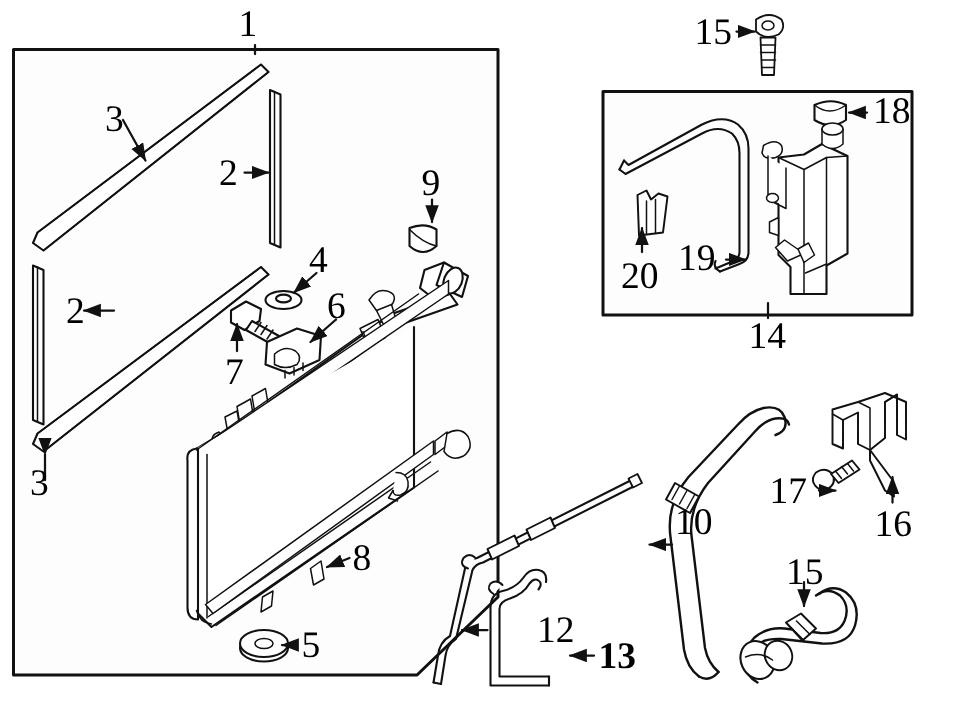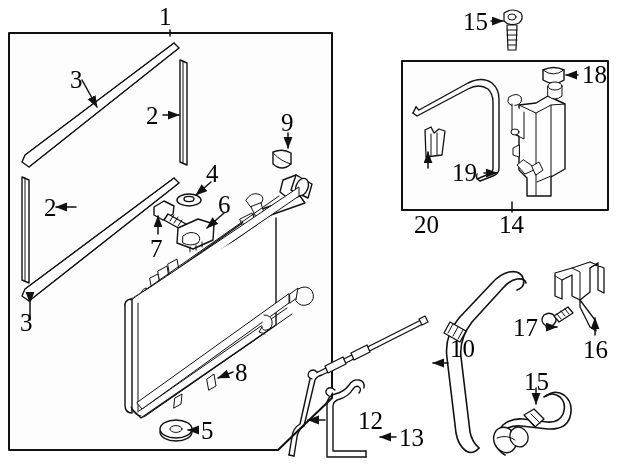--- a/index.html
+++ b/index.html
@@ -271,22 +271,22 @@
   <div class="lbl" style="left:20px;top:310px;">3</div>
   <div class="lbl" style="left:281px;top:110px;">9</div>
   <div class="lbl" style="left:206px;top:161px;">4</div>
   <div class="lbl" style="left:218px;top:192px;">6</div>
   <div class="lbl" style="left:150px;top:236px;">7</div>
   <div class="lbl" style="left:235px;top:360px;">8</div>
   <div class="lbl" style="left:201px;top:418px;">5</div>
   <div class="lbl" style="left:463px;top:9px;">15</div>
   <div class="lbl" style="left:582px;top:62px;">18</div>
   <div class="lbl" style="left:452px;top:160px;">19</div>
-  <div class="lbl" style="left:414px;top:172px;margin-top:40px;">20</div>
+  <div class="lbl" style="left:414px;top:172px;">20</div>
   <div class="lbl" style="left:499px;top:212px;">14</div>
   <div class="lbl" style="left:450px;top:336px;">10</div>
   <div class="lbl" style="left:328px;top:408px;margin-left:30px;">12</div>
-  <div class="lbl" style="left:399px;top:425px;">13</div>
+  <div class="lbl" style="left:399px;top:425px;font-weight:bold;">13</div>
   <div class="lbl" style="left:524px;top:369px;">15</div>
   <div class="lbl" style="left:583px;top:337px;font-family:Liberation Serif, serif;">16</div>
   <div class="lbl" style="left:513px;top:315px;">17</div>
 
 </div>
 
 </body></html>

